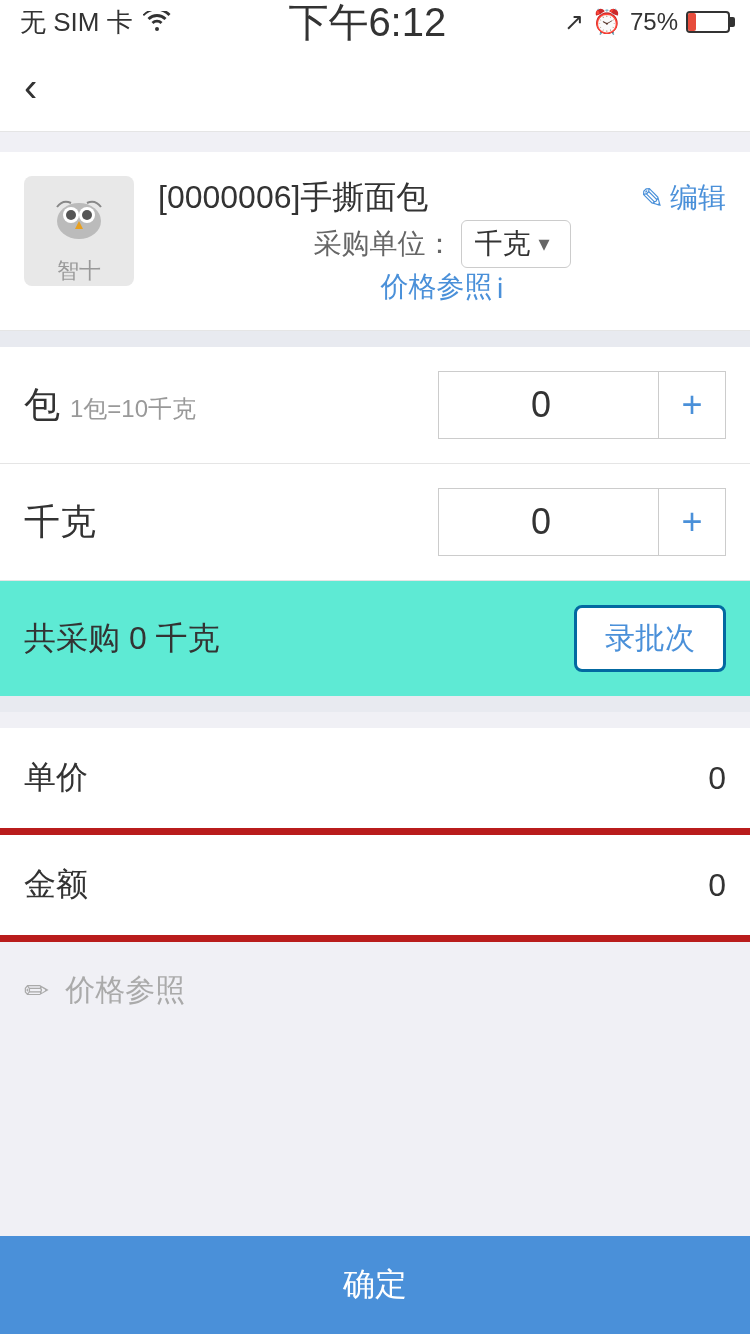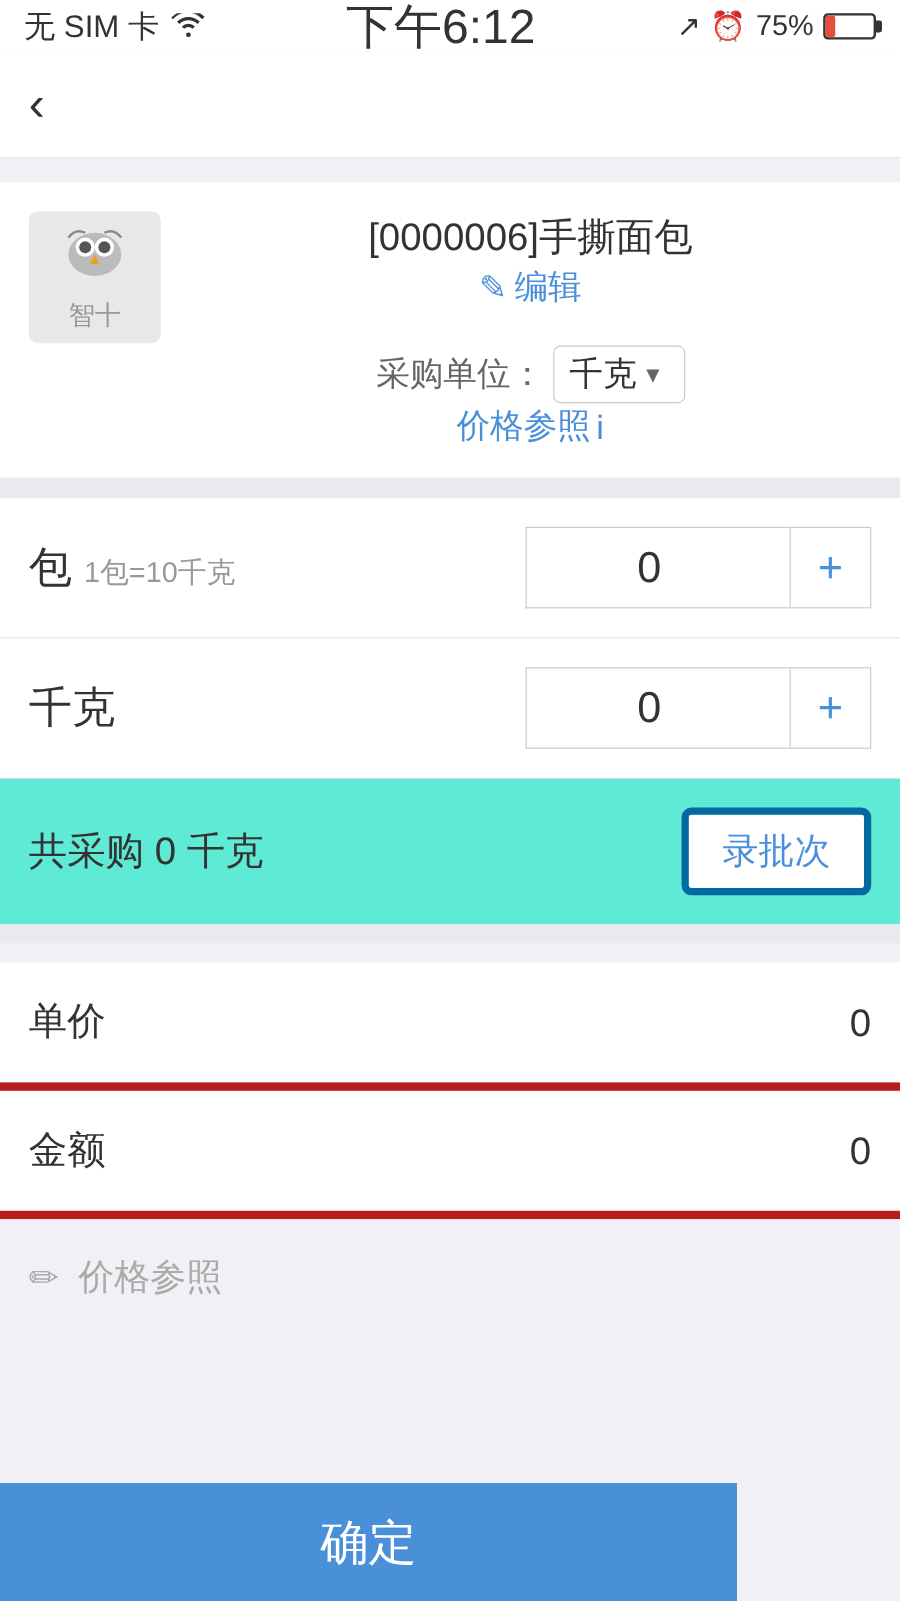--- a/index.html
+++ b/index.html
@@ -74,34 +74,33 @@
       border-bottom: 1px solid #e5e5e5;
     }
     .product-thumbnail {
       width: 110px;
       height: 110px;
       background: #e8e8e8;
       border-radius: 8px;
       display: flex;
       flex-direction: column;
       align-items: center;
-      justify-content: center;
+      justify-content: flex-end;
       flex-shrink: 0;
       color: #999;
       font-size: 28px;
     }
     .owl-icon { font-size: 40px; color: #888; margin-bottom: 4px; }
     .owl-label { font-size: 22px; color: #999; }
     .product-info { flex: 1; }
     .product-name-row {
       display: flex;
       justify-content: space-between;
       align-items: center;
-      margin-bottom: 30px;
-      flex-direction: column;
+      margin-bottom: 0;
     }
     .product-name {
       font-size: 32px;
       font-weight: 500;
       color: #333;
     }
     .edit-link {
       color: #4a90d9;
       font-size: 28px;
       display: flex;
@@ -195,21 +194,21 @@
     .summary-row {
       background: #5eead4;
       display: flex;
       align-items: center;
       justify-content: space-between;
       padding: 24px 24px;
       min-height: 90px;
     }
     .summary-text { font-size: 32px; color: #333; }
     .batch-btn {
-      border: 6px solid #0369a1;
+      border: 3px solid #0369a1;
       border-radius: 8px;
       padding: 10px 28px;
       font-size: 30px;
       color: #4a90d9;
       background: #fff;
       cursor: pointer;
     }
 
     
     .price-section { background: #fff; margin-top: 16px; }
@@ -240,25 +239,25 @@
     .main-content {
       min-height: 400px;
       background: #f0f0f5;
     }
 
     
     .confirm-btn {
       position: fixed;
       bottom: 0;
       left: 0;
-      width: 614px;
+      width: 750px;
       height: 98px;
       background: #4a90d9;
       color: #fff;
-      font-size: 40px;
+      font-size: 32px;
       display: flex;
       align-items: center;
       justify-content: center;
       cursor: pointer;
       border: none;
     }
   </style>
 </head>
 <body>
 

